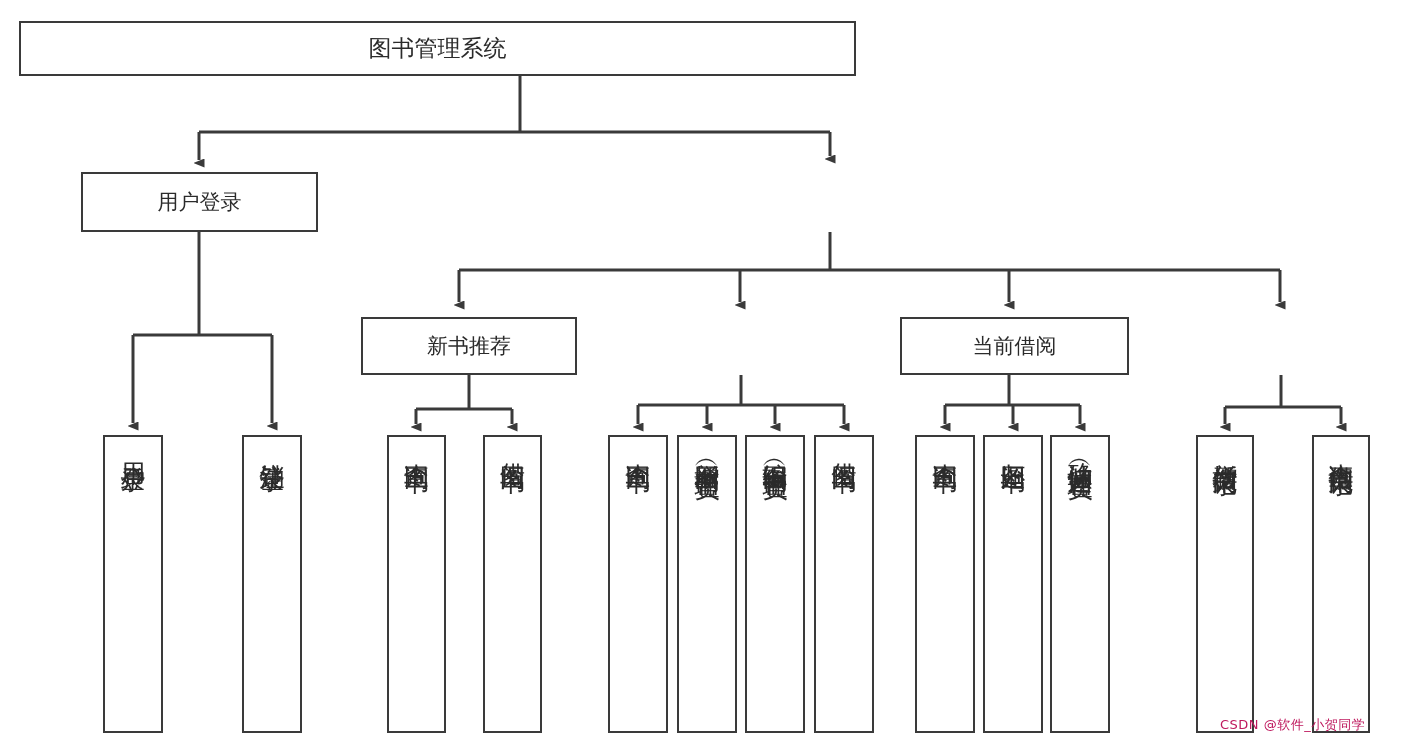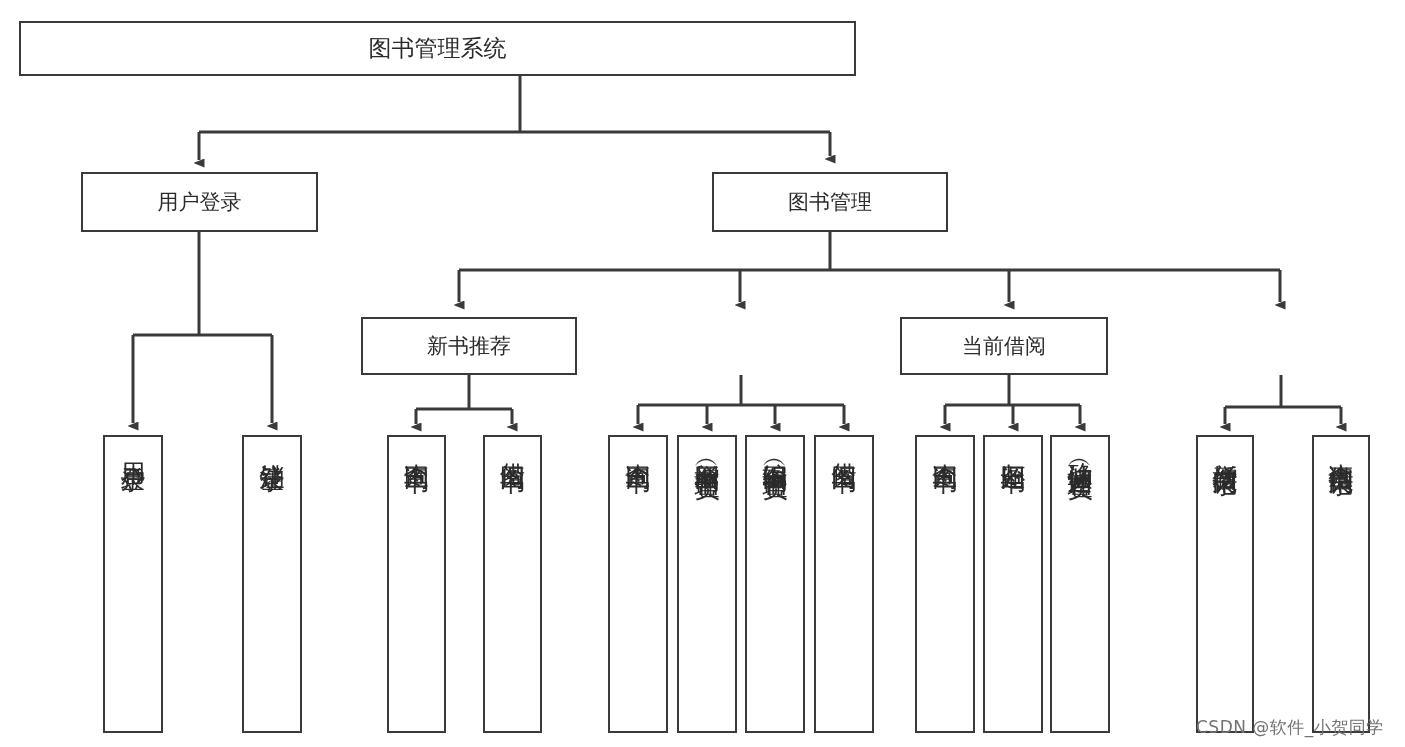--- a/index.html
+++ b/index.html
@@ -51,25 +51,26 @@
   .node.leaf .label {
     writing-mode: vertical-rl;
     text-orientation: upright;
     font-size: 25px;
     letter-spacing: 2px;
     line-height: 1;
     white-space: normal;
   }
   .watermark {
     position: absolute;
-    color: #737373;
-    font-size: 17px;
+    color: #be185d;
+    font-size: 13px;
     letter-spacing: 0.5px;
     white-space: nowrap;
     user-select: none;
+    padding-left: 24px;
   }
 </style>
 </head>
 <body>
 
 <div id="canvas">
 
   <svg class="wires" viewBox="0 0 1405 747" xmlns="http://www.w3.org/2000/svg">
     <defs>
       <marker id="arrow" markerWidth="9" markerHeight="11" refX="1.5" refY="5.5" orient="auto" markerUnits="userSpaceOnUse">
@@ -120,28 +121,25 @@
     </g>
   </svg>
 
   <div class="node root" style="left:19px; top:13px; width:837px; height:55px;margin-top:8px;">
     <span class="label">图书管理系统</span>
   </div>
 
   <div class="node lvl2" style="left:81px; top:172px; width:237px; height:60px;">
     <span class="label">用户登录</span>
   </div>
-  <div class="node lvl2" style="left:712px; top:172px; width:236px; height:60px;">
-    <span class="label">图书管理</span>
-  </div>
 
   <div class="node lvl3" style="left:361px; top:317px; width:216px; height:58px;align-items:center;">
     <span class="label">新书推荐</span>
   </div>
-  <div class="node lvl3" style="left:900px; top:317px; width:208px; height:58px;">
+  <div class="node lvl3" style="left:900px; top:317px; width:229px; height:58px;">
     <span class="label">当前借阅</span>
   </div>
 
   <div class="node leaf" style="left:103px; top:435px; width:60px; height:298px;">
     <span class="label">用户登录</span>
   </div>
   <div class="node leaf" style="left:242px; top:435px; width:60px; height:298px;">
     <span class="label">注销登录</span>
   </div>
 

